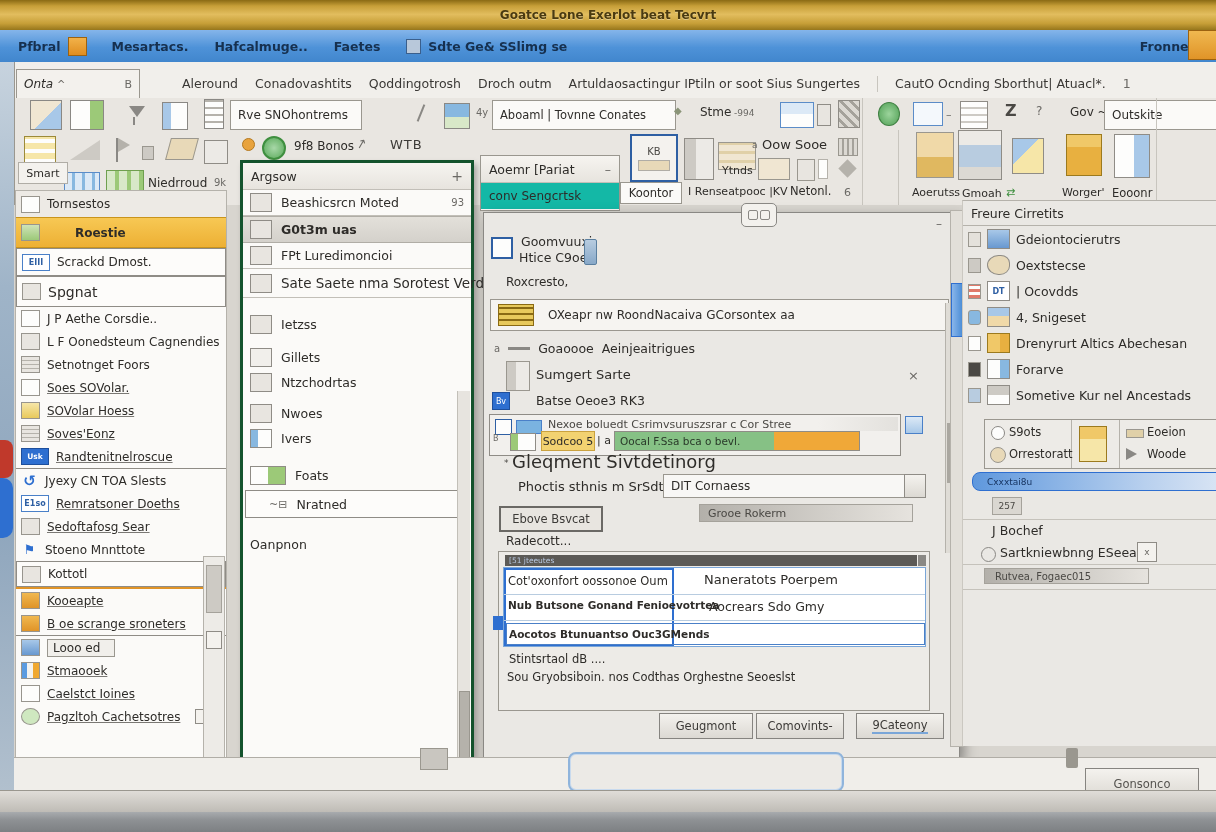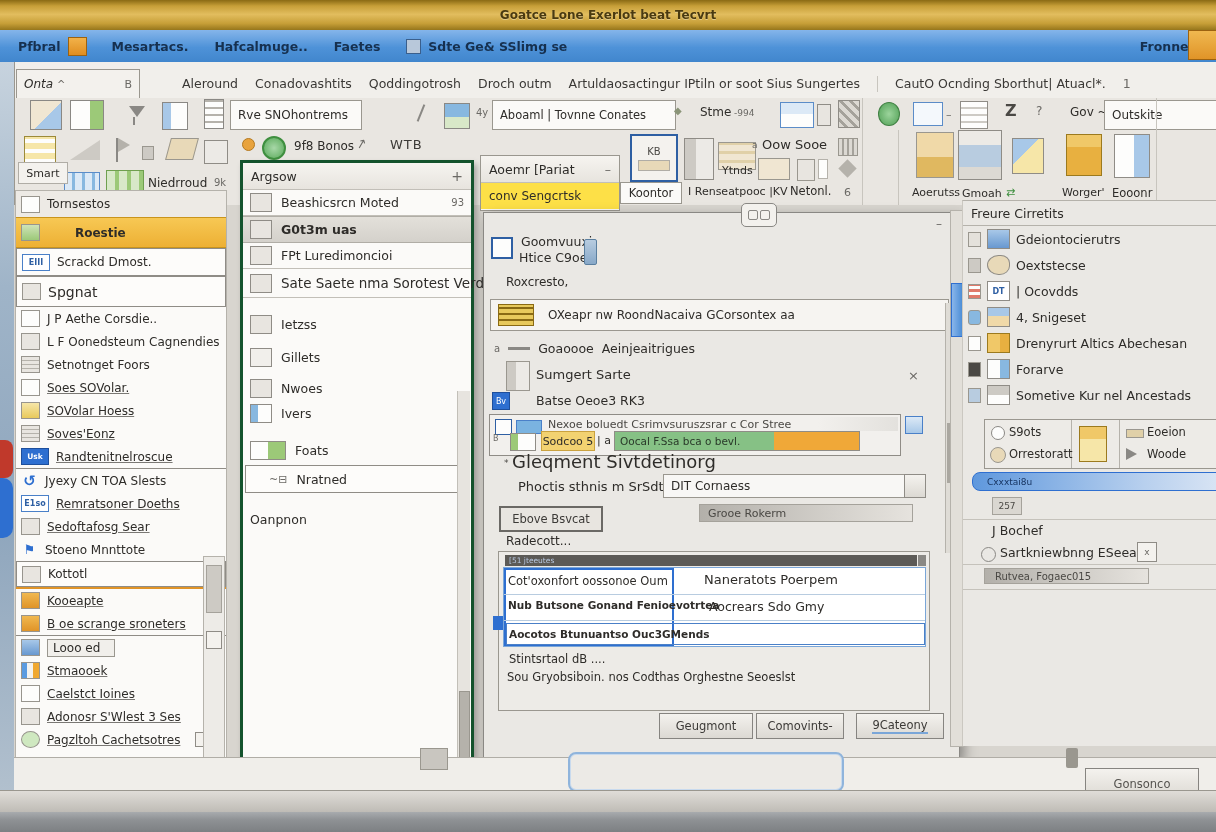--- a/index.html
+++ b/index.html
@@ -281,24 +281,20 @@
     </div>
     <div class="s-row">
       <span class="s-ic ic-folder"></span>
       <span class="lbl u">Stmaooek</span>
     </div>
     <div class="s-row">
       <span class="s-ic ic-white"></span>
       <span class="lbl u">Caelstct Ioines</span>
     </div>
     <div class="s-row">
-      <span class="s-ic"></span>
-      <span class="lbl u">Adonosr S'Wlest 3 Ses</span>
-    </div>
-    <div class="s-row">
       <span class="s-ic ic-check"></span>
       <span class="lbl u">Pagzltoh Cachetsotres</span>
       <span style="width:14px;height:13px;border:1px solid #8f8c86;background:#f4f2ee;margin-left:8px;"></span>
     </div>
   </div>
 
   <div class="abs" style="left:203px;top:556px;width:20px;height:204px;background:#edebe7;border:1px solid #b5b2ab;">
     <div style="position:absolute;left:2px;top:74px;width:14px;height:16px;border:1px solid #8f8c86;background:#f4f2ee;"></div>
     <div style="position:absolute;left:2px;top:8px;width:14px;height:46px;background:#cdcac4;border:1px solid #a5a29b;"></div>
   </div>
@@ -326,20 +322,24 @@
       <span class="lbl">Sate Saete nma Sorotest Verdoss</span>
     </div>
     <div class="d-row" style="margin-top:14px;">
       <span class="d-ic ic-tan"></span>
       <span class="lbl">Ietzss</span>
     </div>
     <div class="d-row" style="margin-top:8px;">
       <span class="d-ic" style="background:#f1efeb;"></span>
       <span class="lbl">Gillets</span>
     </div>
+    <div class="d-row">
+      <span class="d-ic ic-photo"></span>
+      <span class="lbl">Ntzchodrtas</span>
+    </div>
     <div class="d-row" style="margin-top:6px;">
       <span class="d-ic ic-blue"></span>
       <span class="lbl">Nwoes</span>
     </div>
     <div class="d-row">
       <span class="d-ic" style="background:linear-gradient(90deg,#88b8e0 35%,#fdfdfc 35%);"></span>
       <span class="lbl">Ivers</span>
     </div>
     <div class="d-row" style="margin-top:12px;">
       <span class="d-ic" style="width:34px;background:linear-gradient(90deg,#fdfdfc 50%,#9cc978 50%);"></span>
@@ -355,21 +355,21 @@
     <div style="position:absolute;right:1px;top:228px;bottom:3px;width:12px;background:#e7e4df;border-left:1px solid #c2bfb8;">
       <div style="position:absolute;left:1px;top:300px;width:9px;height:150px;background:#b5b2ab;border:1px solid #9a978f;"></div>
     </div>
   </div>
 
   <div class="abs panel" style="left:480px;top:155px;width:138px;height:54px;">
     <div class="panel-h" style="height:26px;">
       <span class="lbl">Aoemr [Pariat</span>
       <span class="lbl ictxt">–</span>
     </div>
-    <div style="display:flex;align-items:center;height:26px;padding:0 8px;font-size:12px;background:#fde047;">
+    <div style="display:flex;align-items:center;height:26px;padding:0 8px;font-size:12px;background:#14b8a6;">
       <span class="lbl">conv Sengcrtsk</span>
     </div>
   </div>
 
   <div class="abs dialog">
     <div class="abs" style="left:257px;top:-10px;width:34px;height:22px;background:#f3f1ed;border:1px solid #8a8884;border-radius:5px;display:flex;align-items:center;justify-content:center;gap:2px;">
       <span style="width:8px;height:8px;border:1px solid #8a8884;border-radius:2px;"></span>
       <span style="width:8px;height:8px;border:1px solid #8a8884;border-radius:2px;"></span>
     </div>
     <div class="abs lbl ictxt" style="left:452px;top:4px;font-size:12px;">–</div>

